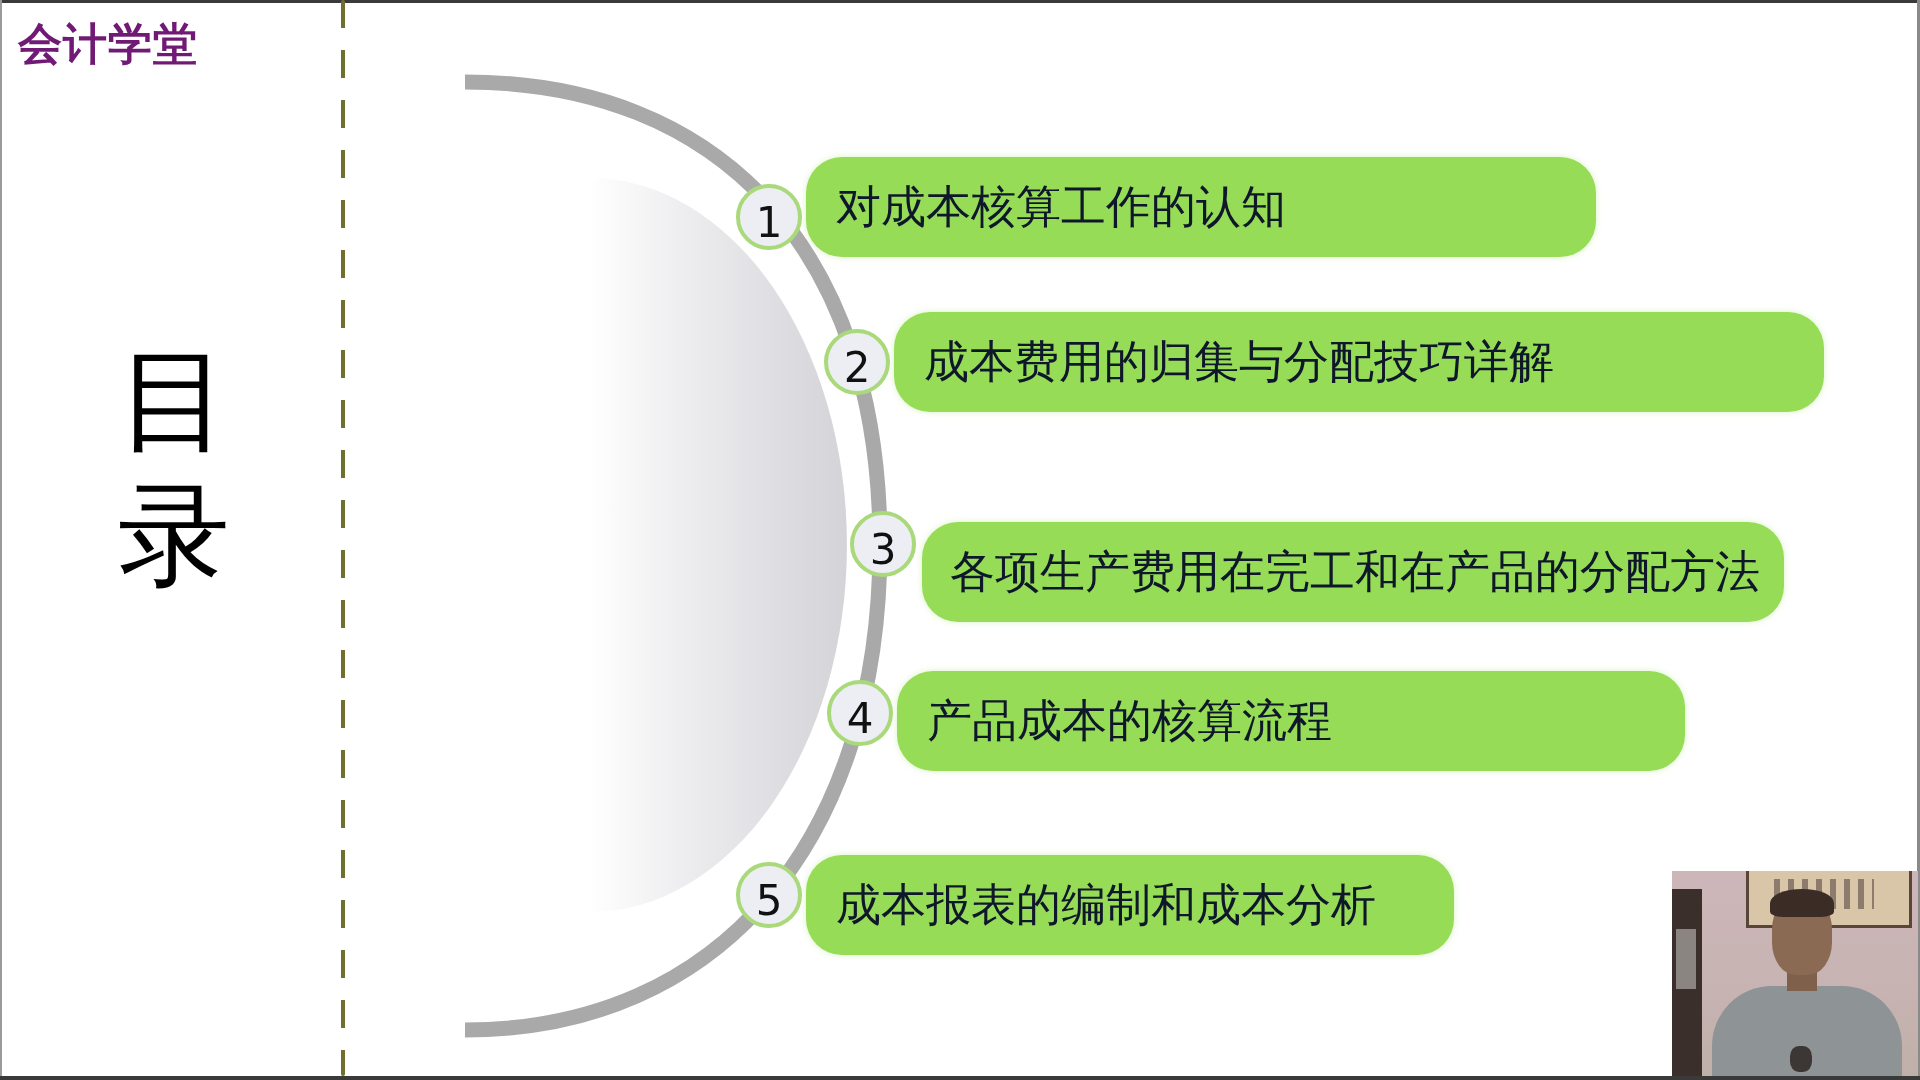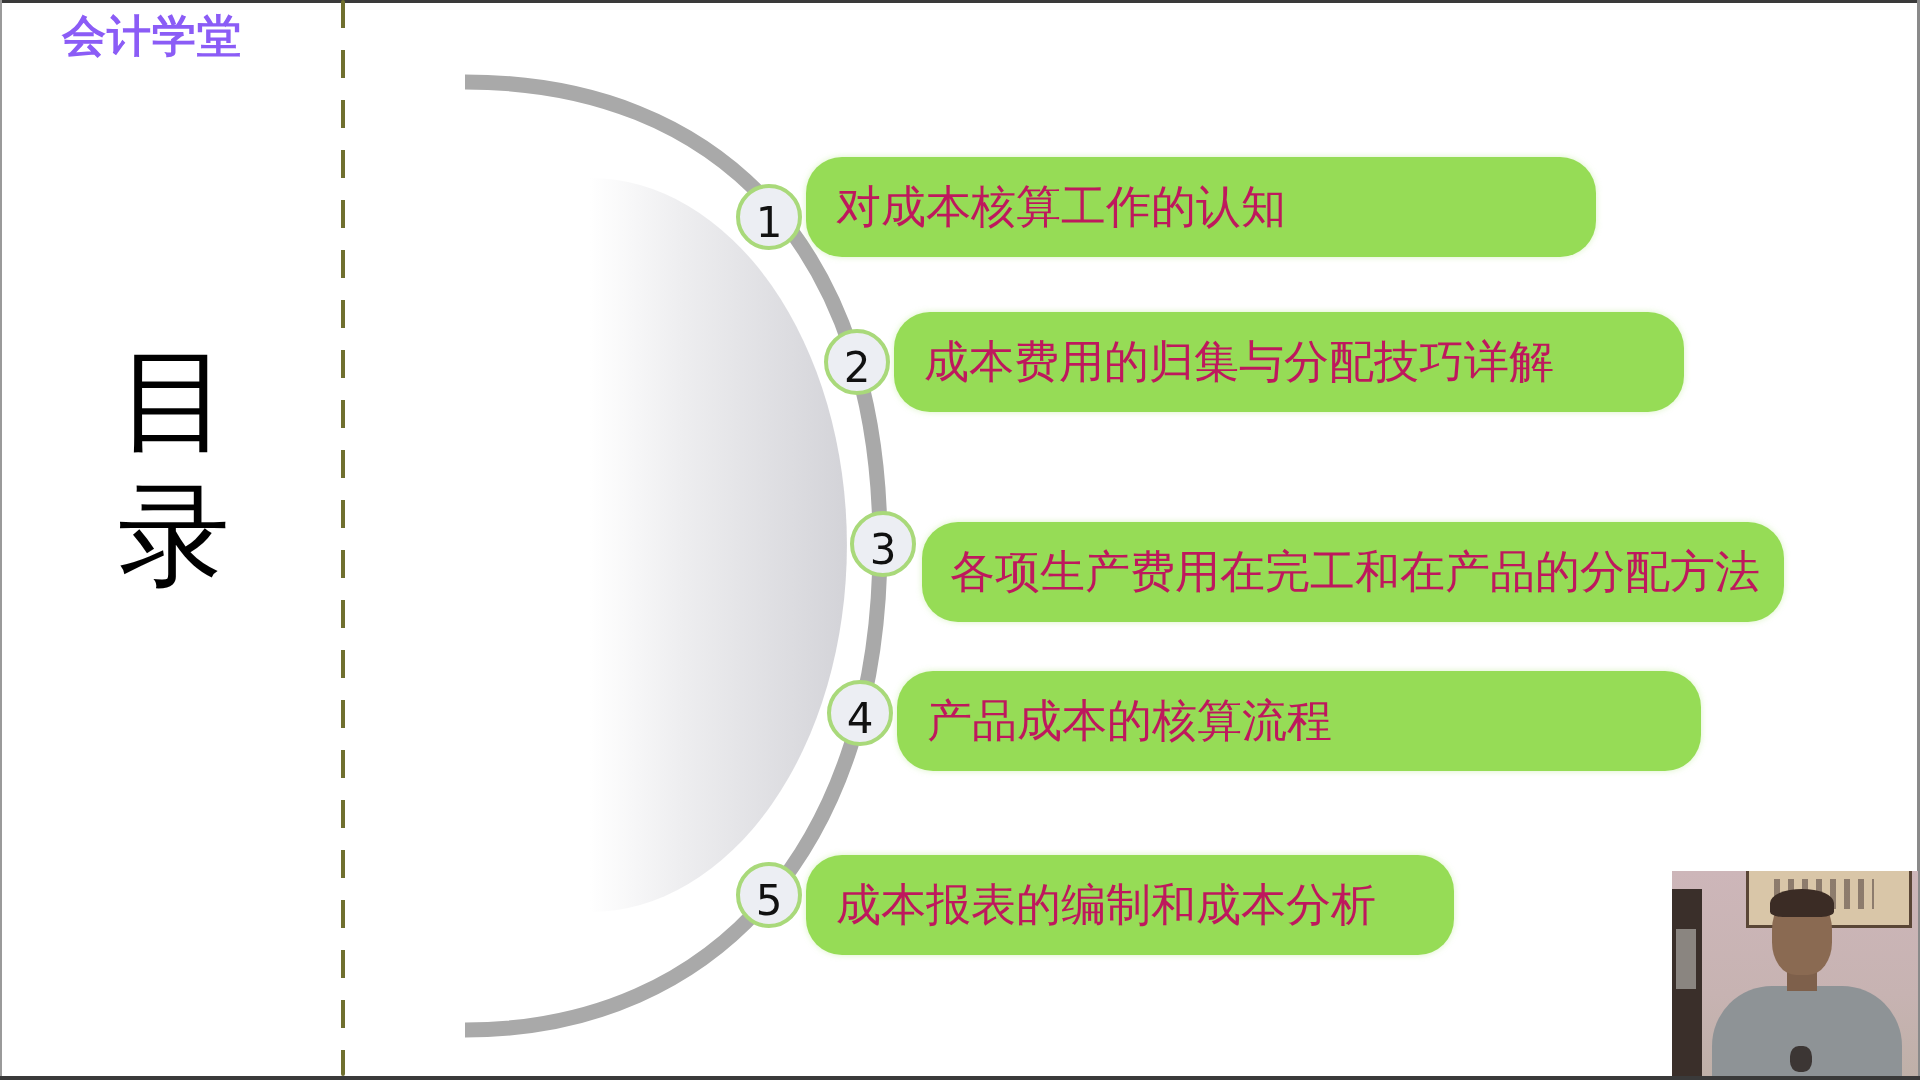--- a/index.html
+++ b/index.html
@@ -7,24 +7,23 @@
     width: 1920px; height: 1080px; position: relative; overflow: hidden;
     background: #ffffff;
     font-family: "DejaVu Sans", "Liberation Sans", sans-serif;
   }
   .frame-top { position: absolute; left: 0; top: 0; width: 1920px; height: 3px; background: #3a3a3a; }
   .frame-bottom { position: absolute; left: 0; top: 1076px; width: 1920px; height: 4px; background: #3a3a3a; }
   .frame-left { position: absolute; left: 0; top: 0; width: 2px; height: 1080px; background: #9a9a9a; }
   .frame-right { position: absolute; left: 1917px; top: 0; width: 3px; height: 1080px; background: #8a8a8a; }
 
   .logo {
-    position: absolute; left: 18px; top: 8px;
-    font-size: 44px; font-weight: bold; color: #8b5cf6; letter-spacing: 1px;
+    position: absolute; left: 18px; top: 16px;
+    font-size: 44px; font-weight: bold; color: #701a75; letter-spacing: 1px;
     line-height: 56px;
-    margin-left: 44px;
   }
   .divider {
     position: absolute; left: 341px; top: 0; width: 4px; height: 1076px;
     background: repeating-linear-gradient(to bottom, #6f6f2e 0px, #6f6f2e 28px, transparent 28px, transparent 50px);
     border-radius: 2px;
   }
   .title-char {
     position: absolute; left: 118px; width: 110px; text-align: center;
     font-size: 112px; line-height: 120px; color: #000;
   }
@@ -40,21 +39,21 @@
     font-size: 42px; color: #111; line-height: 1;
     padding-top: 12px;
   }
   .pill {
     position: absolute; height: 100px; border-radius: 36px;
     background: #96dc56;
     box-shadow: 0 0 6px rgba(150,220,86,0.35);
   }
   .pill-text {
     position: absolute; left: 30px; top: 22px;
-    font-size: 45px; line-height: 56px; color: #be185d; white-space: nowrap;
+    font-size: 45px; line-height: 56px; color: #0f172a; white-space: nowrap;
   }
 
   .webcam {
     position: absolute; left: 1672px; top: 871px; width: 246px; height: 205px;
     background: linear-gradient(180deg, #cdb6b9 0%, #c7b3b2 60%, #bfb0a8 100%);
     overflow: hidden;
   }
   .cam-shelf { position: absolute; left: 0; top: 18px; width: 30px; height: 187px; background: #3a2f2a; }
   .cam-shelf::before { content: ""; position: absolute; left: 4px; top: 40px; width: 20px; height: 60px; background: #8a8580; }
   .cam-frame { position: absolute; left: 74px; top: 0; width: 160px; height: 54px; background: #d9c6a8; border: 3px solid #5a4636; border-top: none; }
@@ -90,31 +89,31 @@
   </defs>
   <path d="M590,178 A257,367 0 0,1 590,912 Z" fill="url(#innerGrad)"></path>
   <path d="M465,82 C720,82 880,250 880,545 C880,840 720,1030 465,1030" fill="none" stroke="#a9a9a9" stroke-width="15"></path>
 </svg>
 
 <div class="pill" style="left:806px; top:157px; width:790px;">
   <span class="pill-text">对成本核算工作的认知</span>
 </div>
 <div class="circle" style="left:736px; top:184px;">1</div>
 
-<div class="pill" style="left:894px; top:312px; width:790px;">
+<div class="pill" style="left:894px; top:312px; width:930px;">
   <span class="pill-text">成本费用的归集与分配技巧详解</span>
 </div>
 <div class="circle" style="left:824px; top:329px;">2</div>
 
 <div class="pill" style="left:922px; top:490px; width:862px;margin-top:32px;">
   <span class="pill-text" style="left:28px;">各项生产费用在完工和在产品的分配方法</span>
 </div>
 <div class="circle" style="left:850px; top:511px;">3</div>
 
-<div class="pill" style="left:897px; top:671px; width:788px;padding-left:16px;">
+<div class="pill" style="left:897px; top:671px; width:788px;">
   <span class="pill-text">产品成本的核算流程</span>
 </div>
 <div class="circle" style="left:827px; top:680px;">4</div>
 
 <div class="pill" style="left:806px; top:855px; width:648px;">
   <span class="pill-text">成本报表的编制和成本分析</span>
 </div>
 <div class="circle" style="left:736px; top:862px;">5</div>
 
 <div class="webcam">

